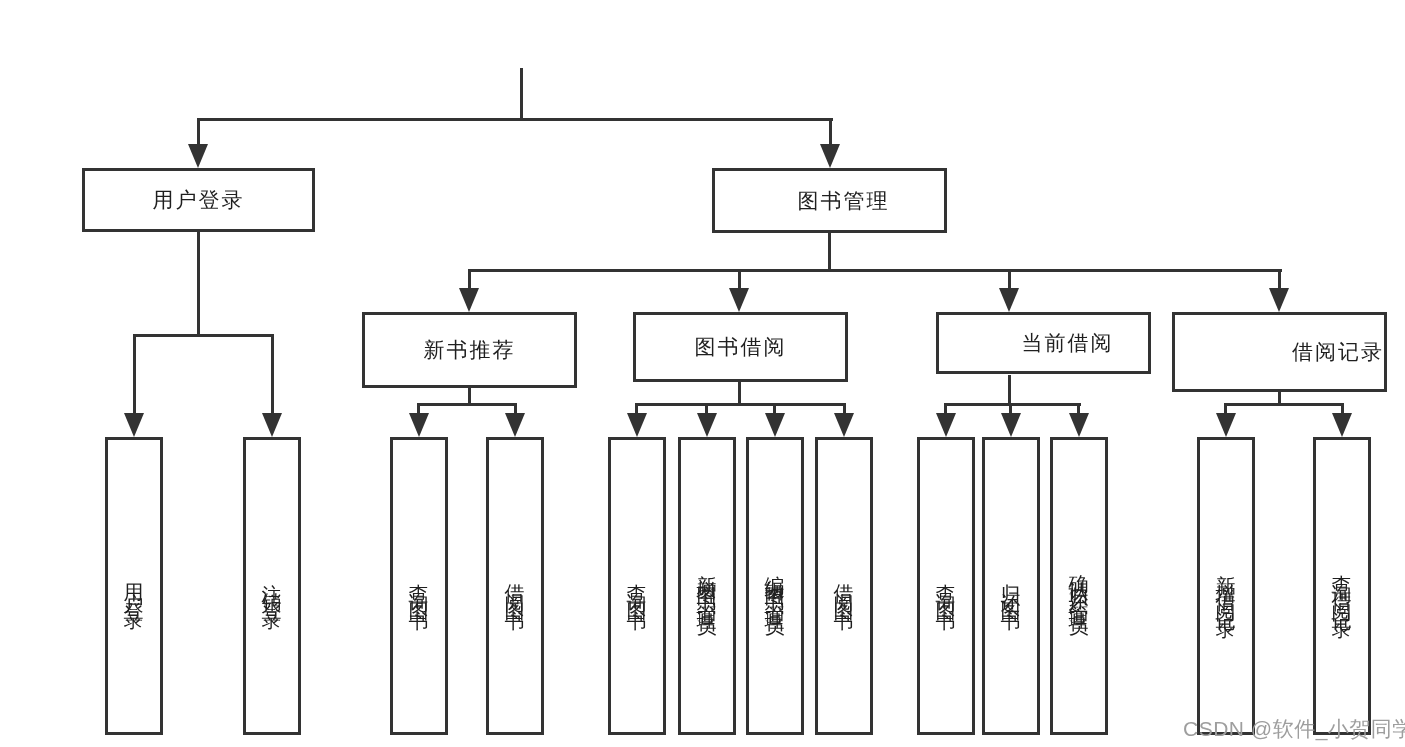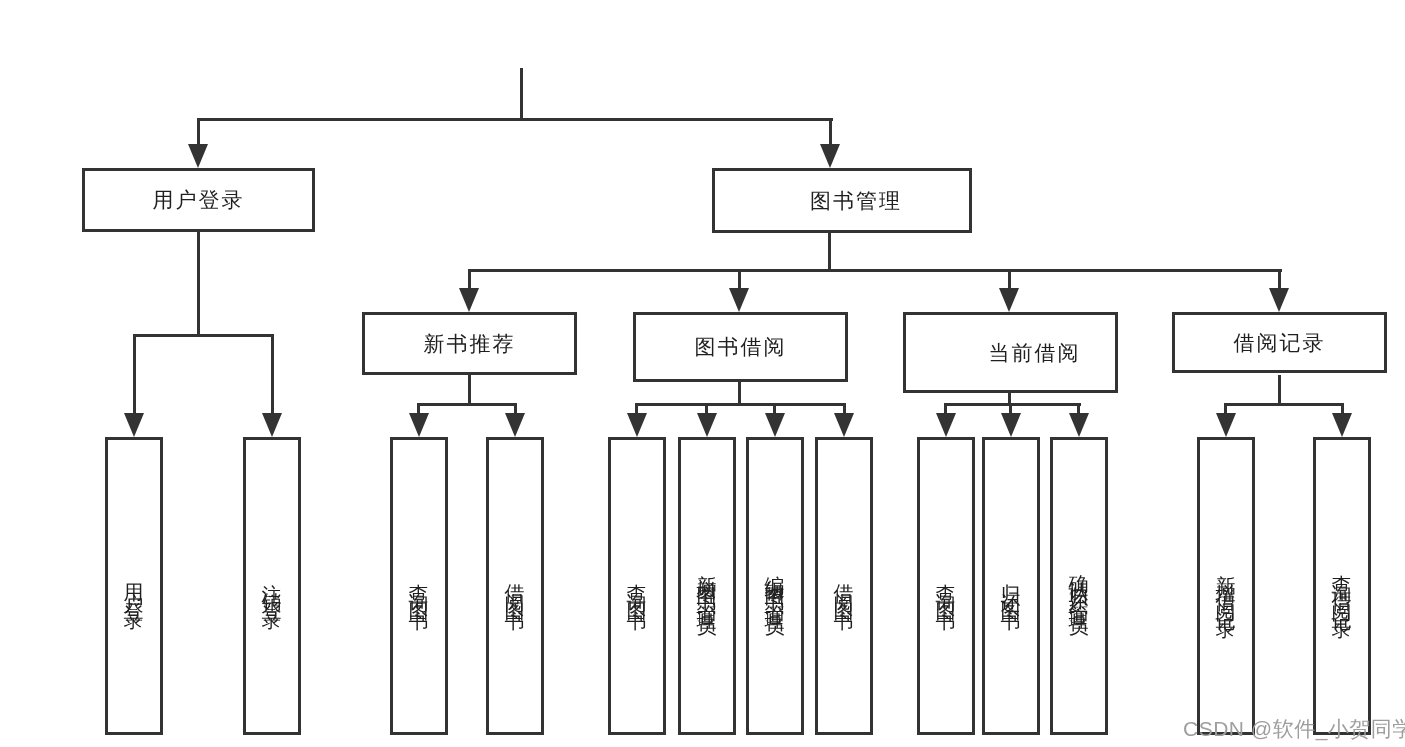--- a/index.html
+++ b/index.html
@@ -79,21 +79,21 @@
   <div class="line" style="left:520px; top:68px; width:3px; height:50px;"></div>
   <div class="line" style="left:197px; top:118px; width:636px; height:3px;"></div>
   <div class="line" style="left:197px; top:118px; width:3px; height:30px;"></div>
   <div class="arrow" style="left:188px; top:144px;"></div>
   <div class="line" style="left:829px; top:118px; width:3px; height:30px;"></div>
   <div class="arrow" style="left:820px; top:144px;"></div>
 
   <div class="box" style="left:82px; top:168px; width:233px; height:64px;">
     <span>用户登录</span>
   </div>
-  <div class="box" style="left:712px; top:168px; width:260px; height:65px;padding-left:28px;">
+  <div class="box" style="left:712px; top:168px; width:235px; height:65px;padding-left:28px;">
     <span>图书管理</span>
   </div>
 
   <div class="line" style="left:197px; top:232px; width:3px; height:104px;"></div>
   <div class="line" style="left:133px; top:334px; width:141px; height:3px;"></div>
   <div class="line" style="left:133px; top:334px; width:3px; height:82px;"></div>
   <div class="arrow" style="left:124px; top:413px;"></div>
   <div class="line" style="left:271px; top:334px; width:3px; height:82px;"></div>
   <div class="arrow" style="left:262px; top:413px;"></div>
 
@@ -101,30 +101,30 @@
   <div class="line" style="left:468px; top:269px; width:814px; height:3px;"></div>
   <div class="line" style="left:468px; top:269px; width:3px; height:22px;"></div>
   <div class="arrow" style="left:459px; top:288px;"></div>
   <div class="line" style="left:738px; top:269px; width:3px; height:22px;"></div>
   <div class="arrow" style="left:729px; top:288px;"></div>
   <div class="line" style="left:1008px; top:269px; width:3px; height:22px;"></div>
   <div class="arrow" style="left:999px; top:288px;"></div>
   <div class="line" style="left:1278px; top:269px; width:3px; height:22px;"></div>
   <div class="arrow" style="left:1269px; top:288px;"></div>
 
-  <div class="box" style="left:362px; top:312px; width:215px; height:63px;">
+  <div class="box" style="left:362px; top:312px; width:215px; height:76px;">
     <span>新书推荐</span>
   </div>
   <div class="box" style="left:633px; top:312px; width:215px; height:70px;">
     <span>图书借阅</span>
   </div>
-  <div class="box" style="left:903px; top:312px; width:215px; height:81px;padding-left:48px;">
+  <div class="box" style="left:936px; top:312px; width:215px; height:62px;padding-left:48px;">
     <span>当前借阅</span>
   </div>
-  <div class="box" style="left:1172px; top:312px; width:215px; height:61px;">
+  <div class="box" style="left:1172px; top:312px; width:215px; height:80px;justify-content:flex-end;">
     <span>借阅记录</span>
   </div>
 
   <div class="line" style="left:468px; top:375px; width:3px; height:30px;"></div>
   <div class="line" style="left:417px; top:403px; width:100px; height:3px;"></div>
   <div class="line" style="left:417px; top:403px; width:3px; height:14px;"></div>
   <div class="arrow" style="left:409px; top:413px;"></div>
   <div class="line" style="left:514px; top:403px; width:3px; height:14px;"></div>
   <div class="arrow" style="left:505px; top:413px;"></div>
 

